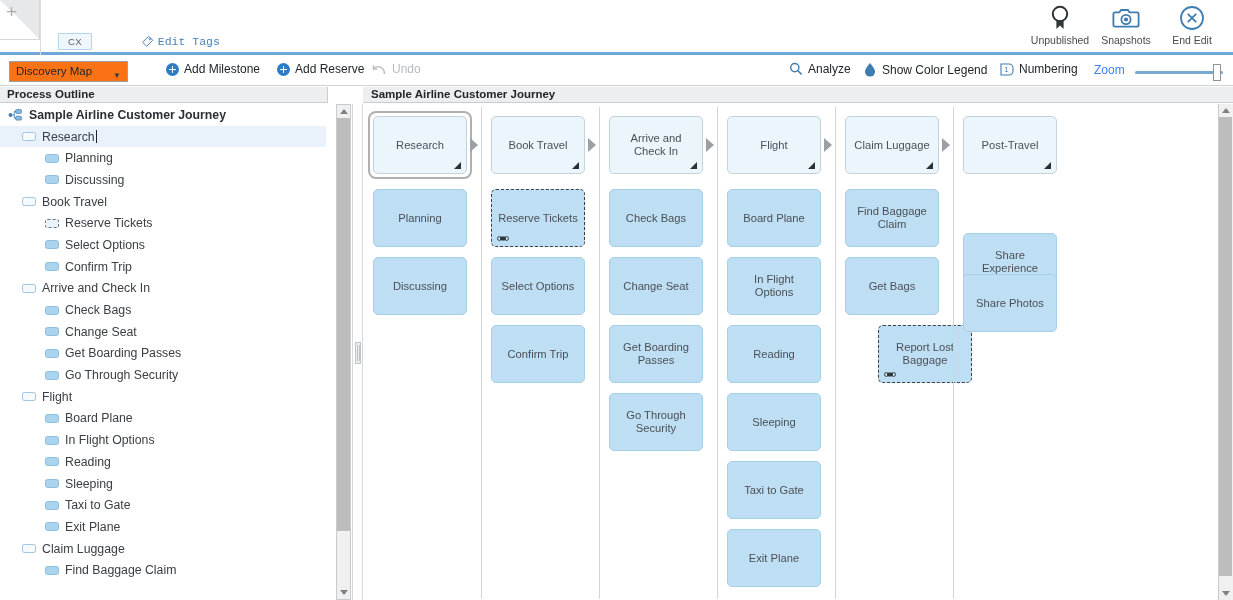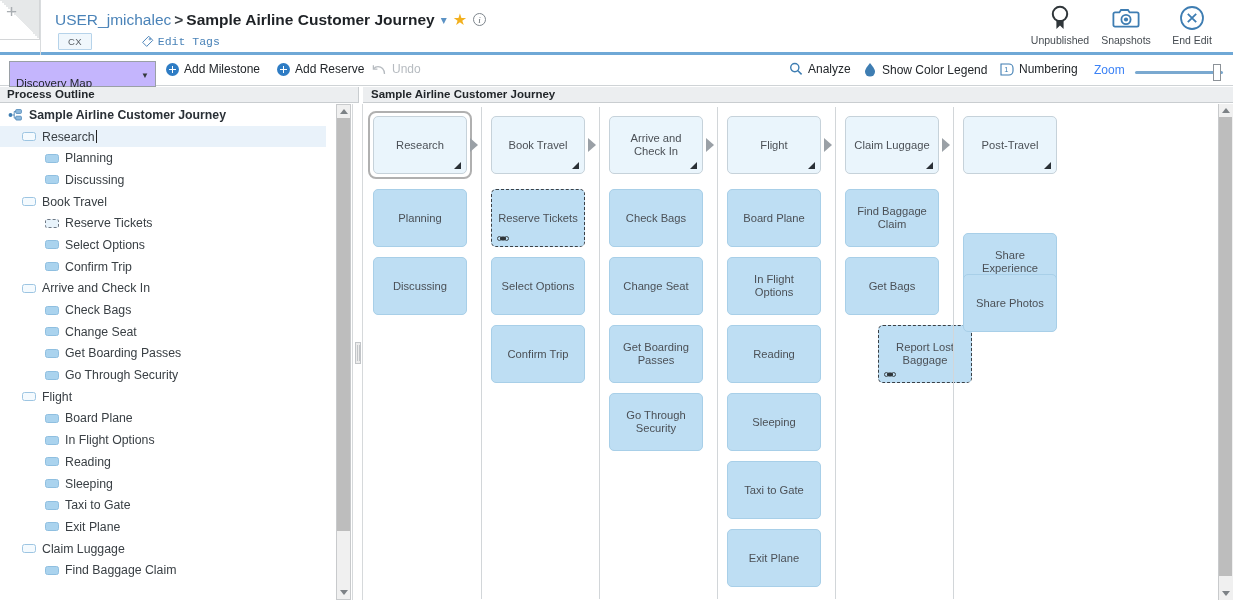--- a/index.html
+++ b/index.html
@@ -63,23 +63,23 @@
   .hdr-act { width: 66px; text-align: center; color: #464c52; font-size: 10.5px; cursor: default; }
   .hdr-act .ic { height: 28px; display: flex; align-items: center; justify-content: center; margin-bottom: 2px; }
   .hdr-act .lbl { display: block; }
 
   
   .toolbar {
     position: absolute; left: 0; top: 58px; width: 1233px; height: 28px;
     background: #ffffff; border-bottom: 1px solid #cfd3d6;
   }
   .tb-select {
-    position: absolute; left: 9px; top: 3px; width: 147px; height: 21px;
-    border: 1px solid #9aa0a6; background: #c4b5fd;
-    font-size: 11.5px; color: #22262a; padding: 12px 6px; line-height: 19px;
+    position: absolute; left: 9px; top: 3px; width: 119px; height: 21px;
+    border: 1px solid #9aa0a6; background: #f97316;
+    font-size: 11.5px; color: #22262a; padding: 0 6px; line-height: 19px;
   }
   .tb-select .cv { position: absolute; right: 6px; top: 4px; font-size: 8px; color: #33383d; }
   .tb-item {
     position: absolute; top: 4px; display: flex; align-items: center;
     font-size: 12px; color: #22262a; white-space: nowrap;
   }
   .tb-item.dis { color: #b6bbc0; }
   .tb-item .tx { margin-left: 5px; }
   .plus-circle {
     width: 13px; height: 13px; border-radius: 50%; background: #2e7cc4;
@@ -96,21 +96,21 @@
     position: absolute; top: 13px; left: 1135px; width: 88px; height: 3px;
     background: #7aa9d0; border-radius: 2px;
   }
   .zoom-thumb {
     position: absolute; top: 6px; left: 1213px; width: 8px; height: 17px;
     background: #ffffff; border: 1px solid #8c9298;
   }
 
   
   .outline-head {
-    position: absolute; left: 0; top: 87px; width: 359px; height: 16px;
+    position: absolute; left: 0; top: 87px; width: 328px; height: 16px;
     background: #eceef0; border-bottom: 1px solid #c9cdd0; border-right: 1px solid #c9cdd0;
     font-size: 11.5px; font-weight: bold; color: #22262a; padding: 1px 0 0 7px;
   }
   .canvas-head {
     position: absolute; left: 363px; top: 87px; width: 870px; height: 16px;
     background: #eceef0; border-bottom: 1px solid #c9cdd0;
     font-size: 11.5px; font-weight: bold; color: #22262a; padding: 1px 0 0 8px;
   }
 
   
@@ -203,23 +203,20 @@
 </head>
 <body>
 
 <div class="header">
 
   <div class="newtab">
     <span class="plus">+</span>
   </div>
   <div class="hdiv"></div>
 
-  <div class="breadcrumb">
-    <span class="bc-user">USER_jmichalec</span><span class="bc-sep">&gt;</span><span class="bc-title">Sample Airline Customer Journey</span><span class="bc-caret">▾</span><span class="bc-star">★</span><span class="bc-info">i</span>
-  </div>
 
   <div class="tagrow">
     <span class="tag-badge">CX</span>
     <span class="edit-tags">
       <svg class="tag-ico" viewBox="0 0 16 16">
         <path d="M9.5 1.5 L14.5 6.5 L7 14 L2 9 Z" fill="none" stroke="#4a83b8" stroke-width="1.2"></path>
         <circle cx="11" cy="5" r="1.1" fill="none" stroke="#4a83b8" stroke-width="1"></circle>
       </svg>
       <span>Edit Tags</span>
     </span>

